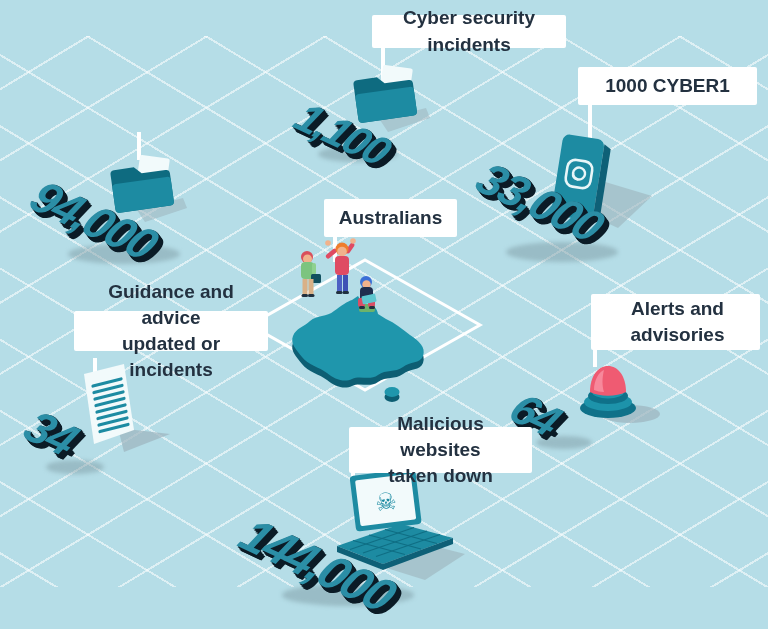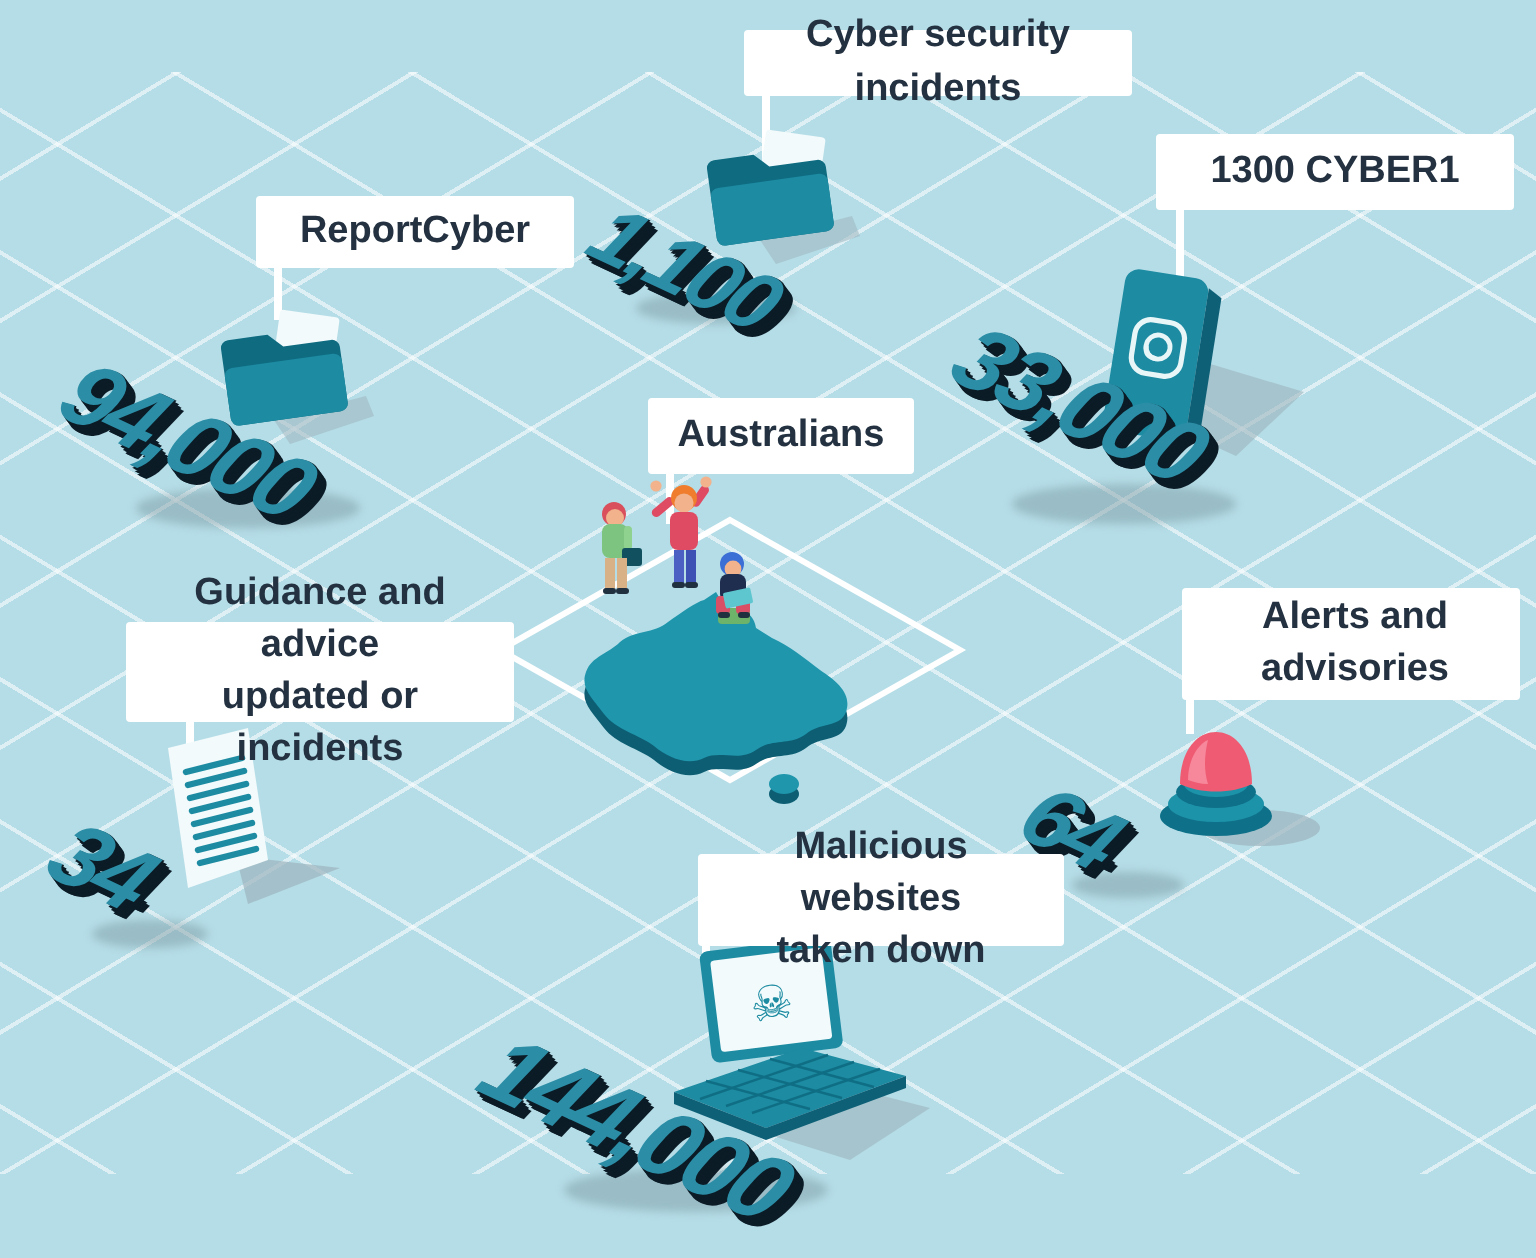--- a/index.html
+++ b/index.html
@@ -180,33 +180,30 @@
     </g>
   </svg>
 
   <div class="num" style="left:50px;top:170px;font-size:46px;">94,000</div>
   <div class="num" style="left:312px;top:94px;font-size:42px;">1,100</div>
   <div class="num" style="left:496px;top:152px;font-size:46px;">33,000</div>
   <div class="num" style="left:44px;top:400px;font-size:46px;">34</div>
   <div class="num" style="left:528px;top:384px;font-size:44px;">64</div>
   <div class="num" style="left:260px;top:508px;font-size:48px;">144,000</div>
 
-  <div class="label" style="left:128px;top:98px;width:159px;height:36px;">
-    <span>ReportCyber</span>
-  </div>
   <div class="label" style="left:372px;top:15px;width:194px;height:33px;">
     <span>Cyber security incidents</span>
   </div>
   <div class="label" style="left:578px;top:67px;width:179px;height:38px;">
-    <span>1300 CYBER1</span>
+    <span>1000 CYBER1</span>
   </div>
   <div class="label" style="left:324px;top:199px;width:133px;height:38px;">
     <span>Australians</span>
   </div>
-  <div class="label" style="left:63px;top:311px;width:194px;height:50px;">
+  <div class="label" style="left:74px;top:311px;width:194px;height:40px;">
     <span>Guidance and advice</span>
     <span>updated or incidents</span>
   </div>
   <div class="label" style="left:591px;top:294px;width:169px;height:56px;padding-left:12px;">
     <span>Alerts and</span>
     <span>advisories</span>
   </div>
   <div class="label" style="left:349px;top:427px;width:183px;height:46px;">
     <span>Malicious websites</span>
     <span>taken down</span>

